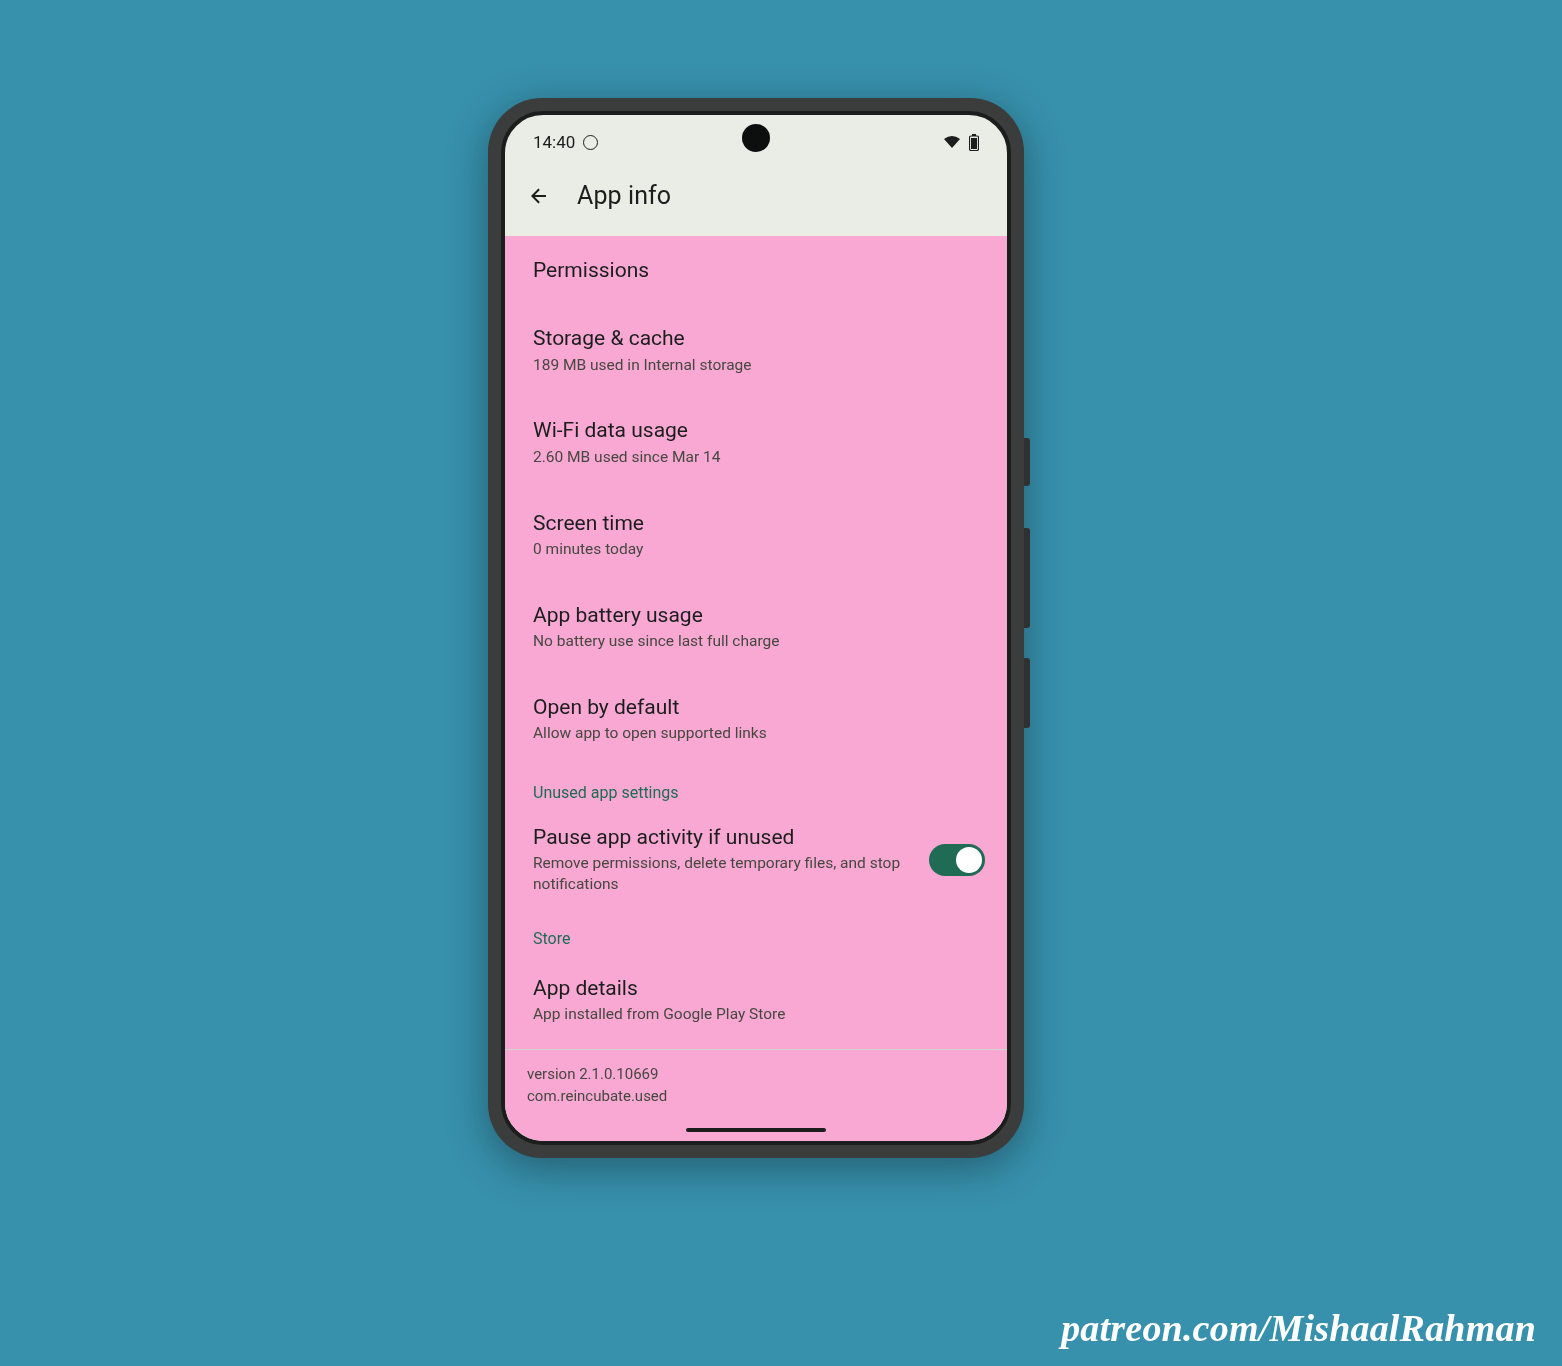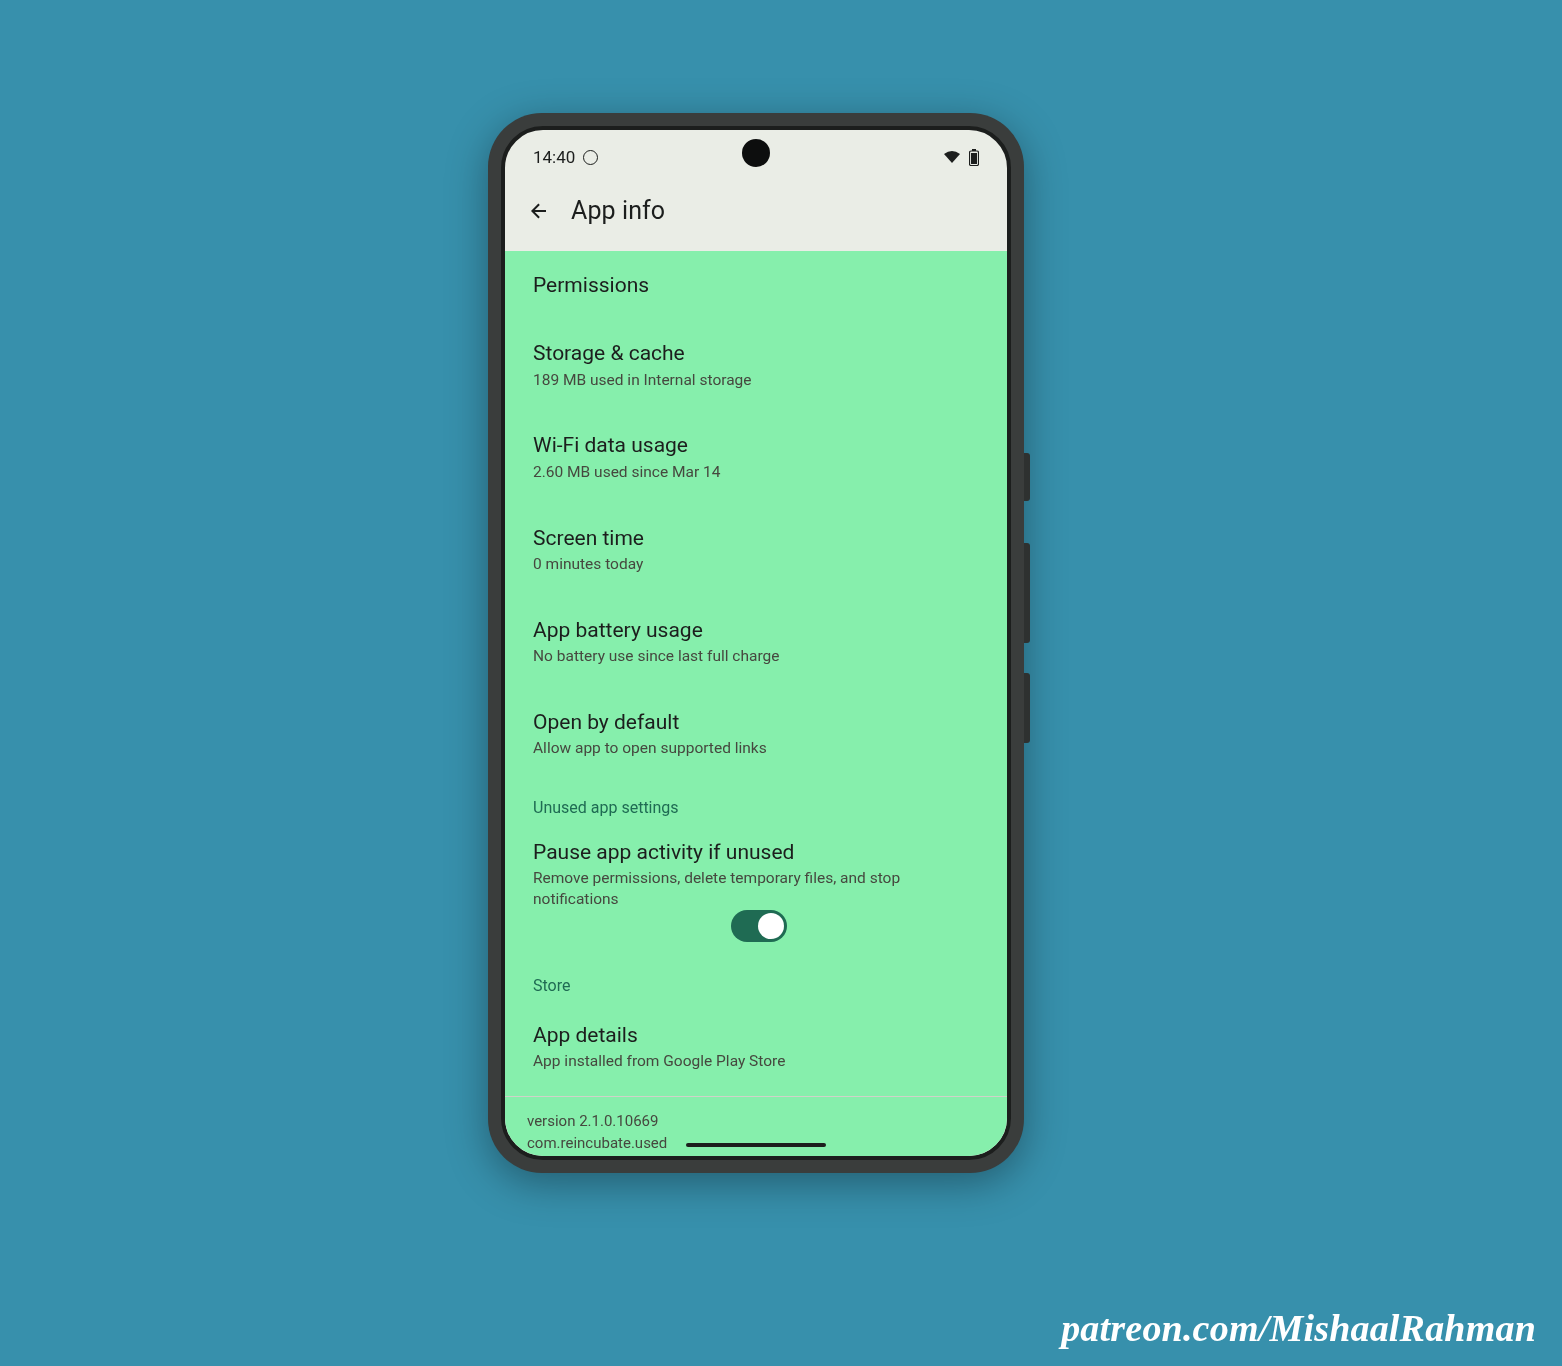--- a/index.html
+++ b/index.html
@@ -12,21 +12,20 @@
     }
     .phone-frame {
       position: absolute;
       left: 488px;
       top: 98px;
       width: 536px;
       height: 1060px;
       background: #3a3d3c;
       border-radius: 54px;
       box-shadow: 0 10px 40px rgba(0,0,0,0.35);
-      margin-top: 15px;
     }
     .side-btn {
       position: absolute;
       right: -6px;
       width: 6px;
       background: #2e3130;
       border-radius: 0 3px 3px 0;
     }
     .sb1 { top: 340px; height: 48px; }
     .sb2 { top: 430px; height: 100px; }
@@ -62,30 +61,30 @@
     .status-right { display: flex; align-items: center; gap: 8px; }
     .clock-icon-glyph {
       width: 15px; height: 15px;
       border: 1.5px solid #1c1e1d;
       border-radius: 50%;
       display: inline-block;
     }
     .app-bar {
       display: flex;
       align-items: center;
-      gap: 20px;
+      gap: 26px;
       padding: 22px 22px 26px 22px;
     }
     .app-bar .title {
       font-size: 25px;
       color: #1c1e1d;
       letter-spacing: 0.1px;
     }
     .content {
-      background: #86efac;
+      background: #f9a8d4;
       flex: 1;
       overflow: hidden;
     }
     .setting-item {
       padding: 21px 28px;
       cursor: pointer;
     }
     .setting-title {
       font-size: 21px;
       color: #1c1e1d;
@@ -99,21 +98,20 @@
     }
     .section-header {
       padding: 18px 28px 6px 28px;
       font-size: 16px;
       color: #1f6b53;
     }
     .toggle-row {
       display: flex;
       align-items: center;
       padding: 16px 22px 16px 28px;
-      flex-direction: column;
     }
     .toggle-row .texts { flex: 1; padding-right: 14px; }
     .toggle {
       width: 56px; height: 32px;
       background: #1f6b53;
       border-radius: 20px;
       position: relative;
       cursor: pointer;
       flex-shrink: 0;
     }

